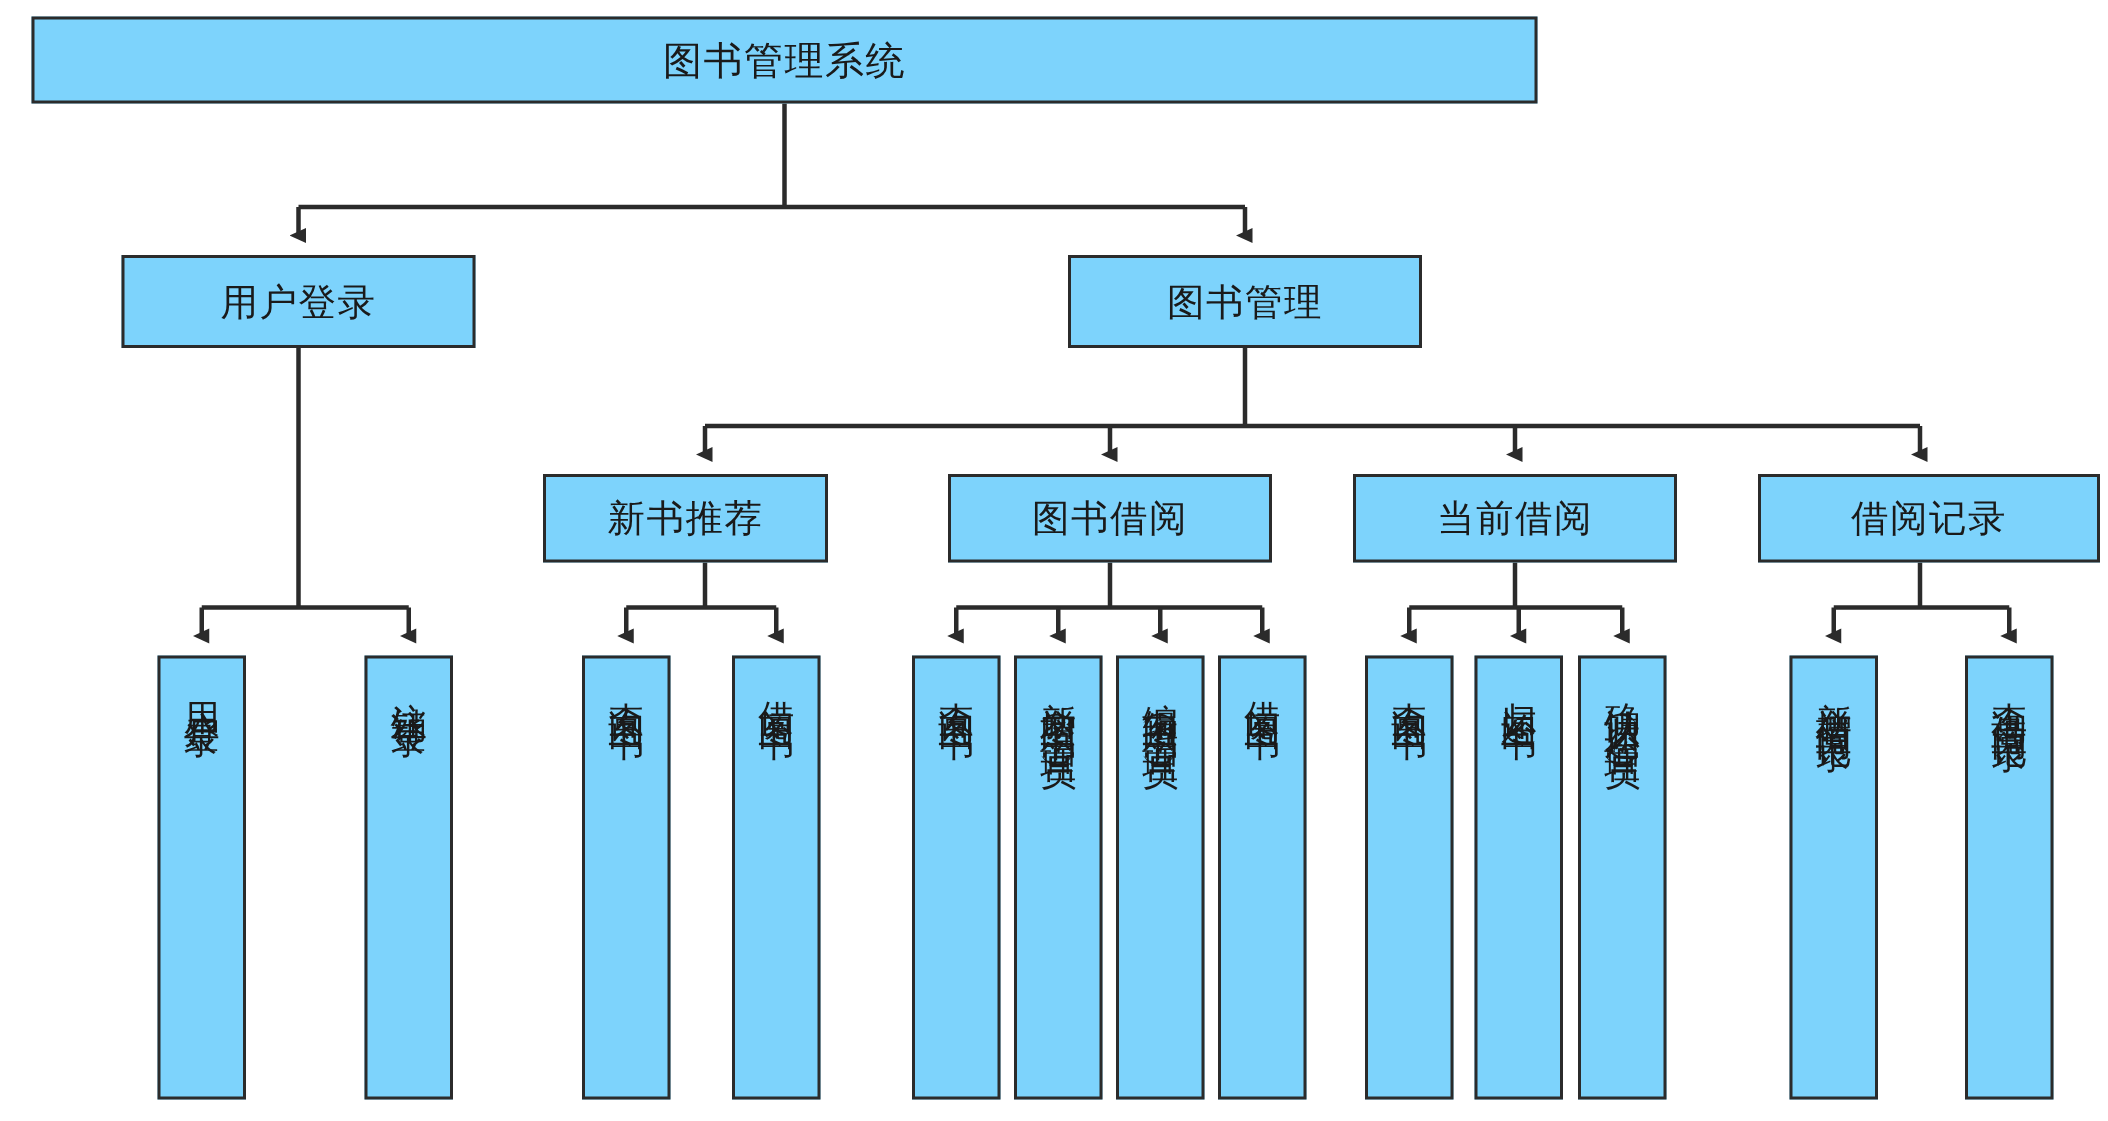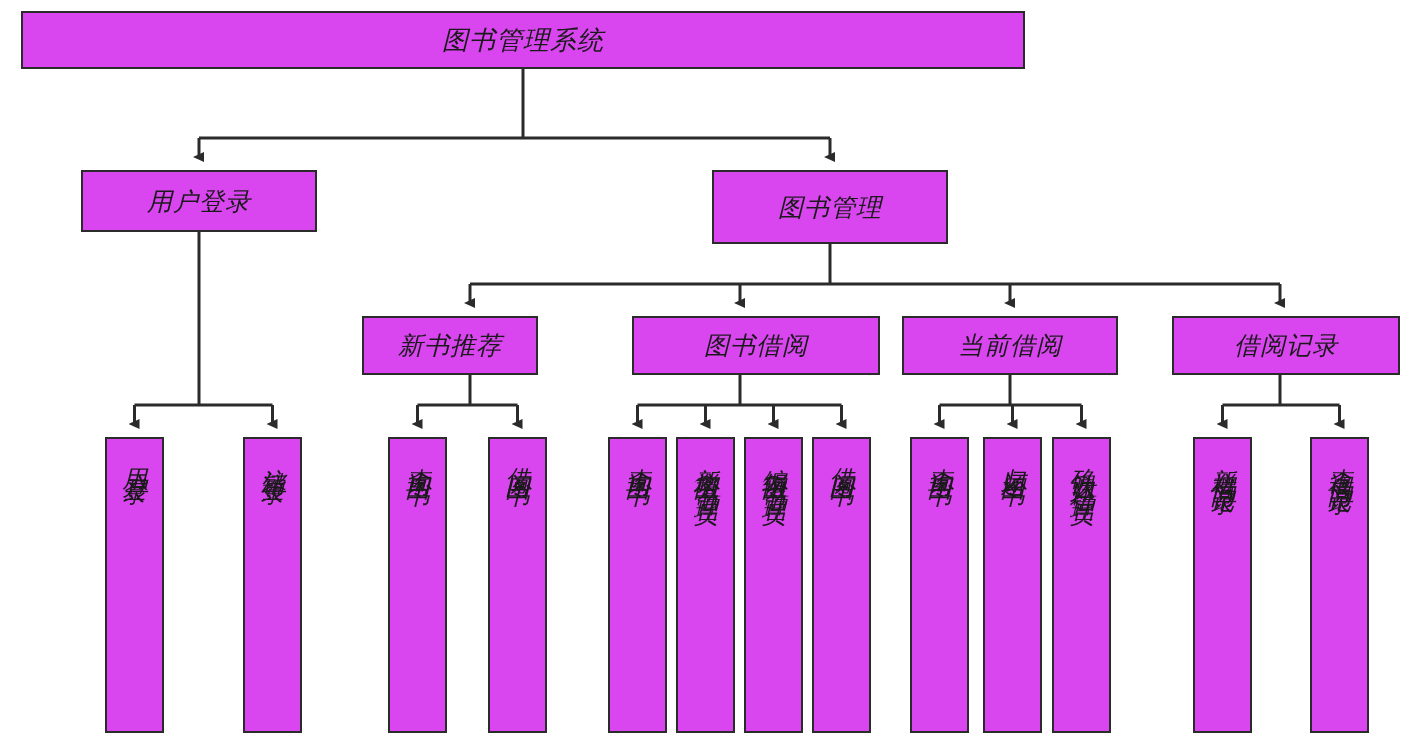--- a/index.html
+++ b/index.html
@@ -22,26 +22,25 @@
     left: 0;
     top: 0;
     width: 1405px;
     height: 747px;
     pointer-events: none;
   }
   .node {
     position: absolute;
     box-sizing: border-box;
     border: 2.5px solid #2b2b2b;
-    background: #d946ef;
+    background: #7dd3fc;
     display: flex;
     align-items: center;
     justify-content: center;
     color: #1a1a1a;
-    font-style: italic;
   }
   .node.horiz {
     font-size: 25px;
     letter-spacing: 1px;
   }
   .node.vert {
     font-size: 24px;
     padding-top: 10px;
     align-items: flex-start;
   }
@@ -112,27 +111,27 @@
       </g>
   </svg>
 
   <div id="nodes">
       <div class="node horiz root" style="left: 21px; top: 11px; width: 1004px; height: 58px;">
         <span>图书管理系统</span>
       </div>
       <div class="node horiz" style="left: 81px; top: 170px; width: 236px; height: 62px;">
         <span>用户登录</span>
       </div>
-      <div class="node horiz" style="left: 712px; top: 170px; width: 236px; height: 74px;">
+      <div class="node horiz" style="left: 712px; top: 170px; width: 236px; height: 62px;">
         <span>图书管理</span>
       </div>
-      <div class="node horiz" style="left: 362px; top: 316px; width: 176px; height: 59px; align-items: center;">
+      <div class="node horiz" style="left: 362px; top: 316px; width: 190px; height: 59px; align-items: center;">
         <span>新书推荐</span>
       </div>
-      <div class="node horiz" style="left: 632px; top: 316px; width: 248px; height: 59px;">
+      <div class="node horiz" style="left: 632px; top: 316px; width: 216px; height: 59px;">
         <span>图书借阅</span>
       </div>
       <div class="node horiz" style="left: 902px; top: 316px; width: 216px; height: 59px;">
         <span>当前借阅</span>
       </div>
       <div class="node horiz" style="left: 1172px; top: 316px; width: 228px; height: 59px;">
         <span>借阅记录</span>
       </div>
       <div class="node vert" style="left: 105px; top: 437px; width: 59px; height: 296px;">
         <span class="vtext">用户登录</span>

